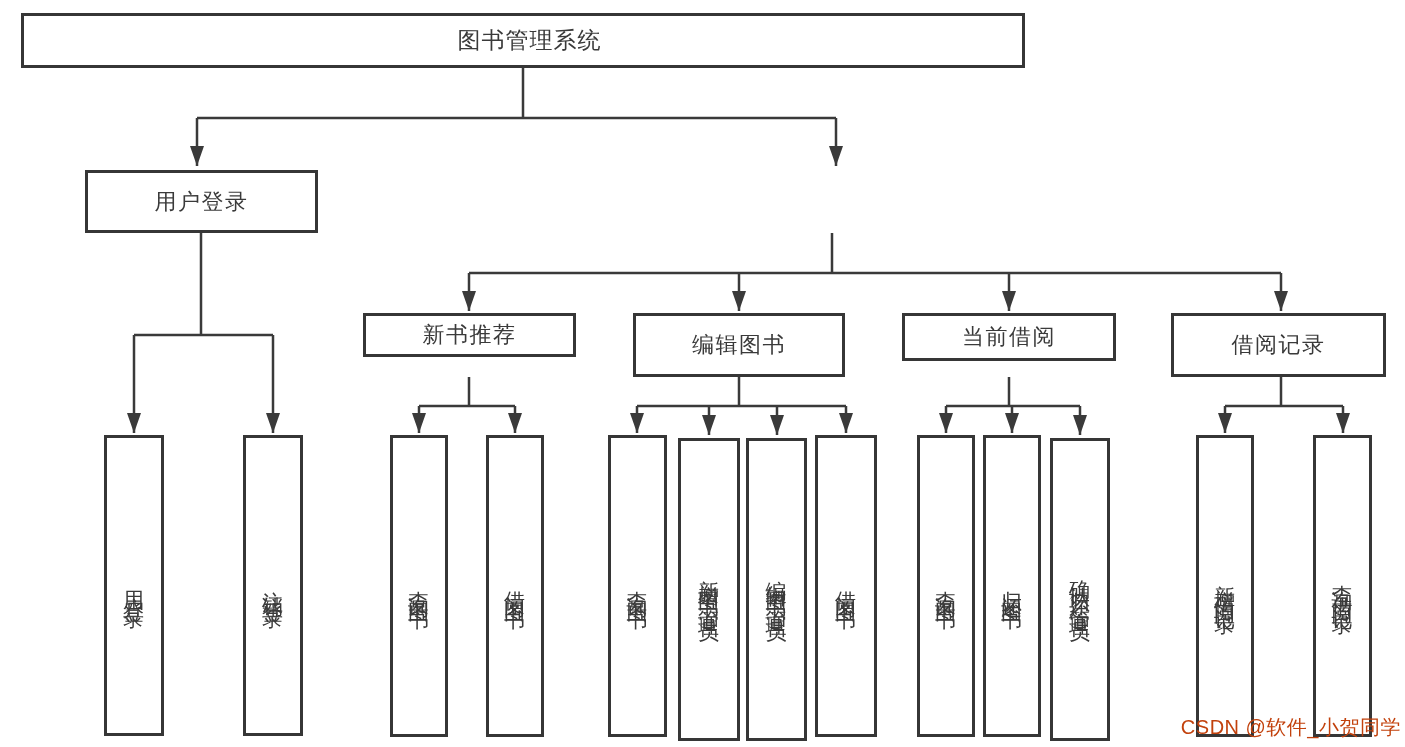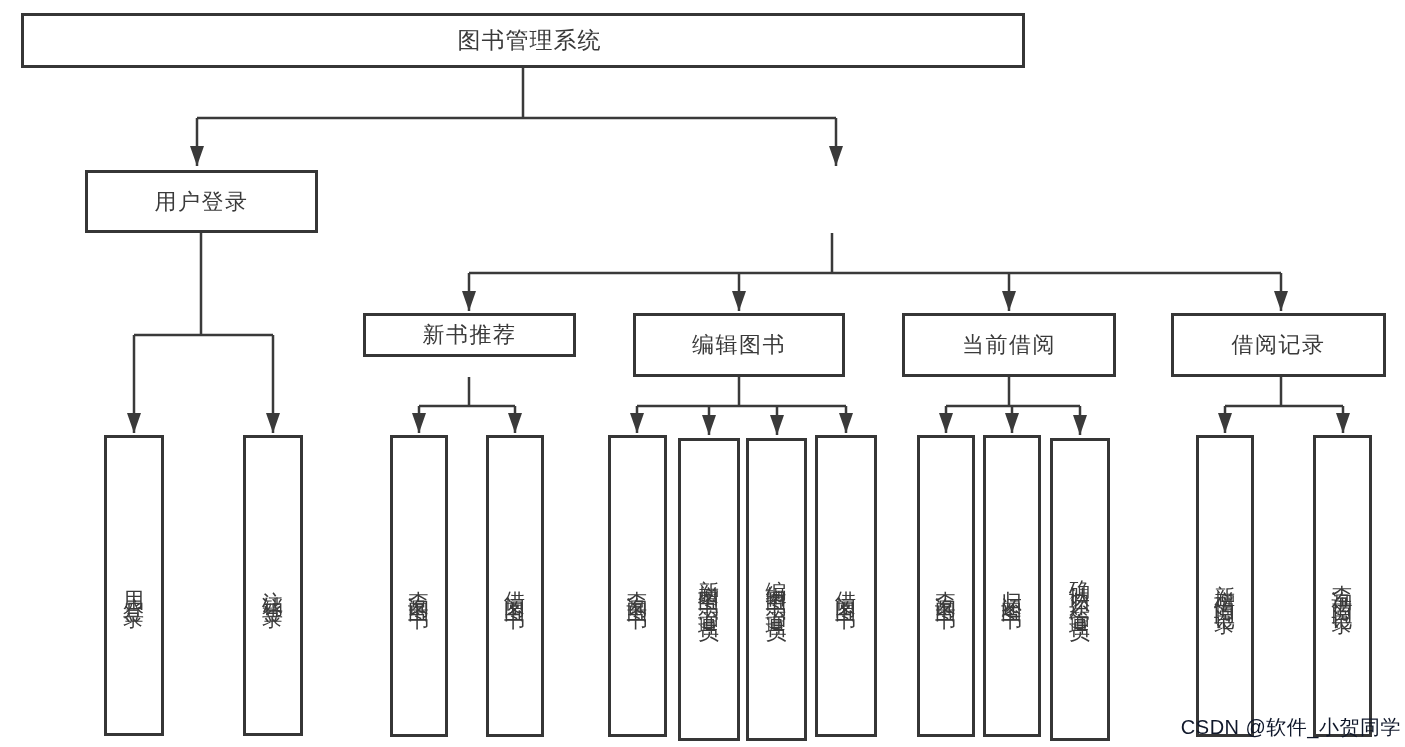--- a/index.html
+++ b/index.html
@@ -15,21 +15,21 @@
   }
   .node span{display:block;white-space:nowrap;}
   .node.h span{font-size:22px;letter-spacing:1.5px;}
   .node.root span{font-size:23px;letter-spacing:1px;margin-left:13px;}
   .node.v span{
     writing-mode:vertical-rl;text-orientation:mixed;
     font-size:21px;line-height:1;letter-spacing:6px;
   }
   .watermark{
     position:absolute;z-index:3;right:4px;top:714px;
-    font-size:20px;letter-spacing:0.5px;color:#0f172a;
+    font-size:20px;letter-spacing:0.5px;color:#c2410c;
   }
 </style>
 </head>
 <body>
 
 <div class="canvas">
 
   <svg class="connectors" width="1405" height="747" viewBox="0 0 1405 747">
     <defs>
       <marker id="ah" markerUnits="userSpaceOnUse" markerWidth="24" markerHeight="16" refX="20" refY="7" orient="auto">
@@ -92,21 +92,21 @@
   <div class="node h" style="left:85px;top:170px;width:233px;height:63px">
     <span>用户登录</span>
   </div>
 
   <div class="node h" style="left:363px;top:313px;width:213px;height:44px">
     <span>新书推荐</span>
   </div>
   <div class="node h" style="left:633px;top:313px;width:212px;height:64px">
     <span>编辑图书</span>
   </div>
-  <div class="node h" style="left:902px;top:313px;width:214px;height:64px">
+  <div class="node h" style="left:902px;top:313px;width:214px;height:48px">
     <span>当前借阅</span>
   </div>
   <div class="node h" style="left:1171px;top:313px;width:215px;height:64px">
     <span>借阅记录</span>
   </div>
 
   <div class="node v" style="left:104px;top:435px;width:60px;height:301px">
     <span>用户登录</span>
   </div>
   <div class="node v" style="left:243px;top:435px;width:60px;height:301px">

